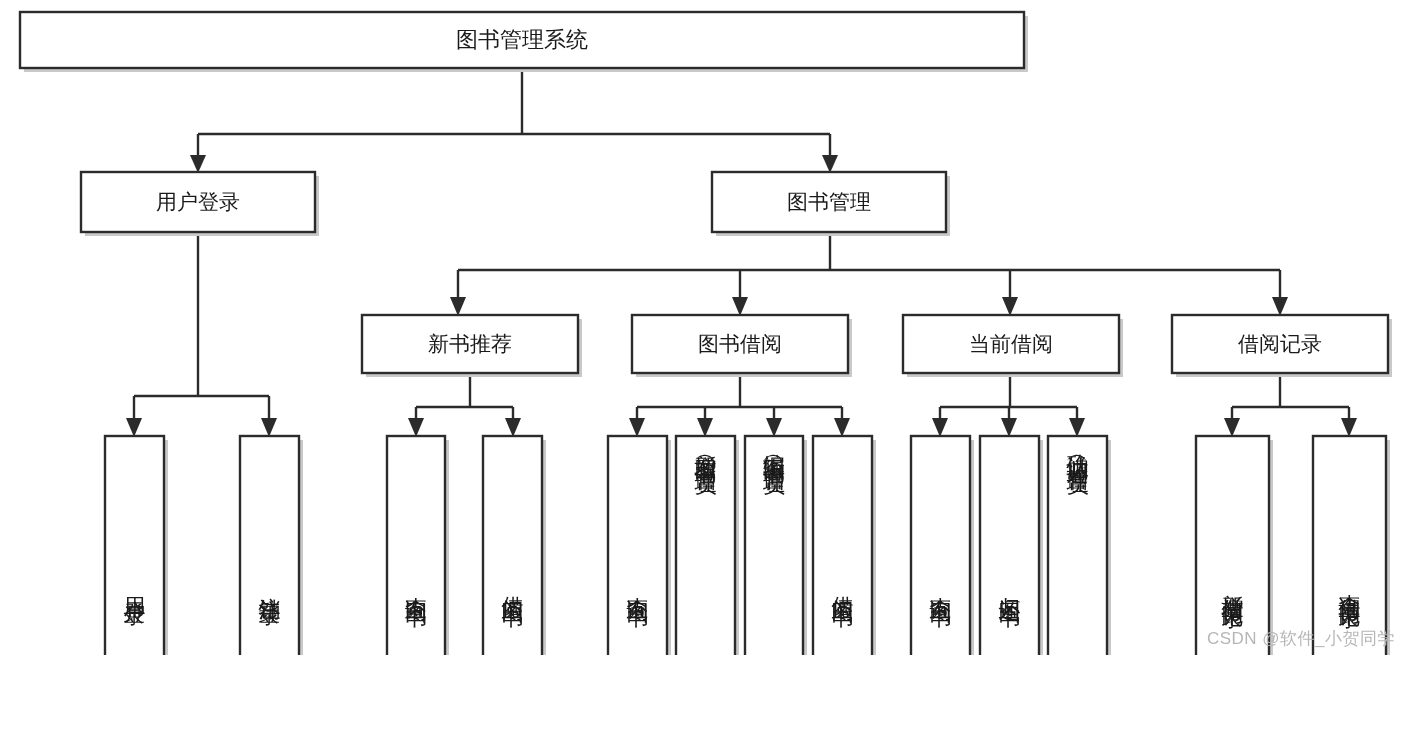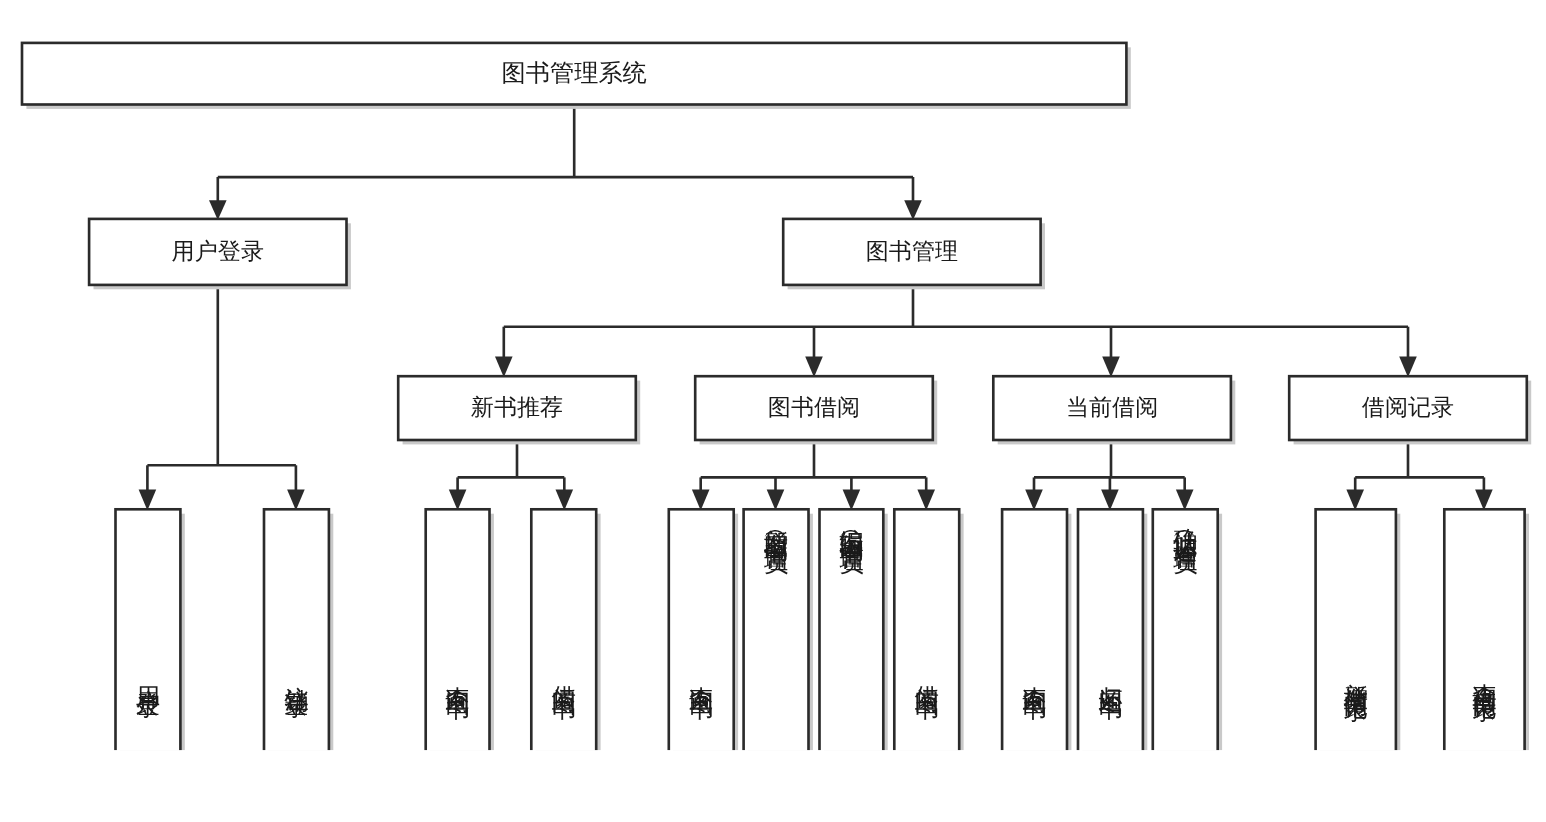--- a/index.html
+++ b/index.html
@@ -10,21 +10,20 @@
   }
   body {
     font-family: "Liberation Sans", "DejaVu Sans", sans-serif;
   }
   #chart-root {
     position: relative;
     width: 1405px;
     height: 655px;
     background: #ffffff;
     overflow: hidden;
-    margin-top: 27px;
   }
   #flow-svg {
     position: absolute;
     top: 0;
     left: 0;
     width: 1405px;
     height: 747px;
   }
   .node-box {
     fill: #ffffff;
@@ -265,14 +264,15 @@
   <div class="leaf-label-wrap" style="left:1048px; top:436px; width:59px; height:298px; align-items:flex-start;">
     <span class="leaf-label">确认归还（管理员）</span>
   </div>
   <div class="leaf-label-wrap" style="left:1196px; top:436px; width:73px; height:298px;">
     <span class="leaf-label">新增借阅记录</span>
   </div>
   <div class="leaf-label-wrap" style="left:1313px; top:436px; width:73px; height:298px;">
     <span class="leaf-label">查询借阅记录</span>
   </div>
 
+  <div class="watermark">CSDN @软件_小贺同学</div>
 
 </div>
 
 </body></html>

